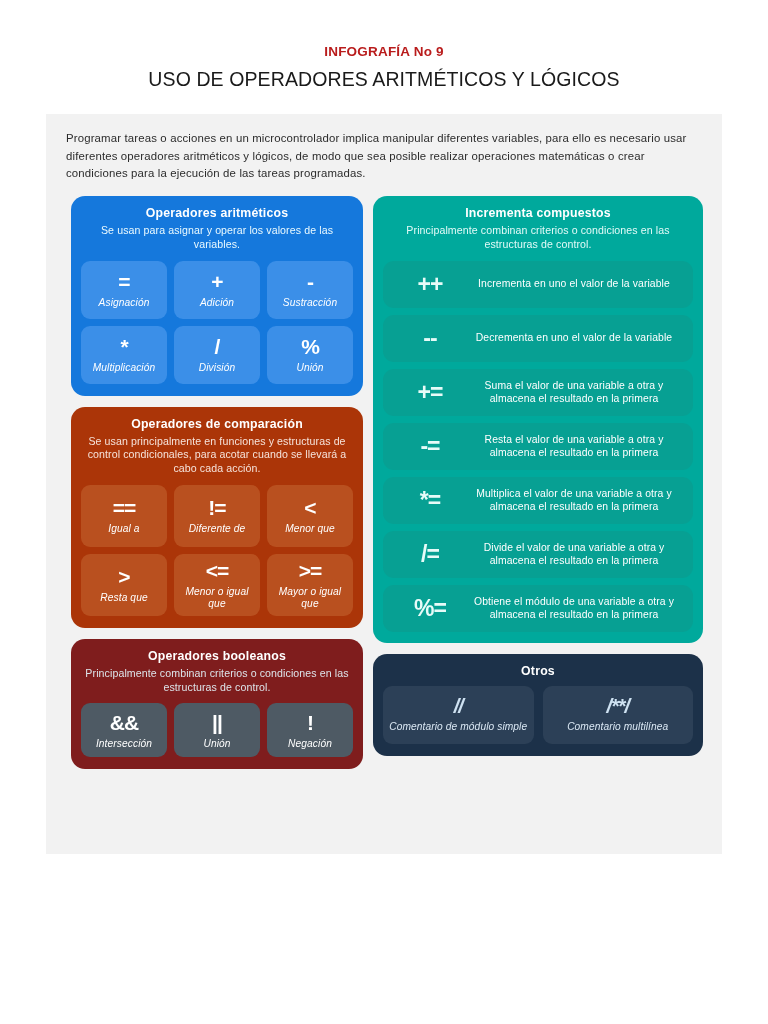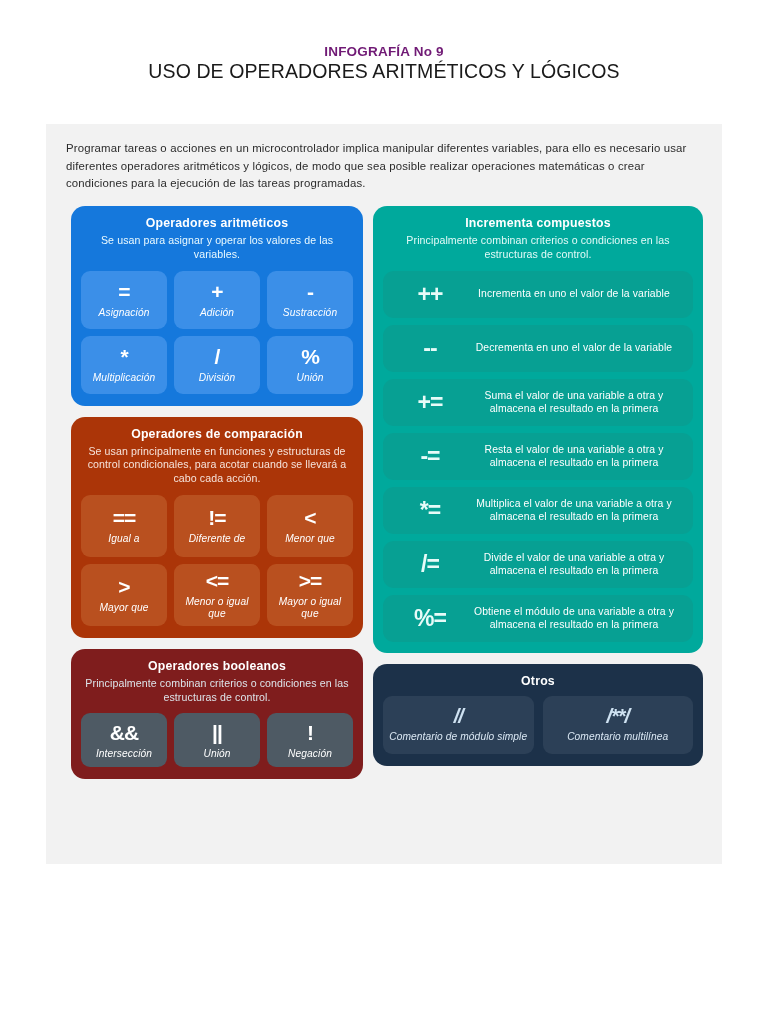--- a/index.html
+++ b/index.html
@@ -25,35 +25,36 @@
 
   
   .titles {
     padding-top: 44px;
     text-align: center;
   }
   .title-small {
     font-size: 13.5px;
     font-weight: bold;
     letter-spacing: .2px;
-    color: #701a75;
+    color: #b91c1c;
     line-height: 1.2;
   }
   .title-main {
     font-size: 19.5px;
     font-weight: normal;
     color: #1a1a1a;
+    margin-top: 8px;
     letter-spacing: .1px;
   }
 
   
   .info-shell {
     position: absolute;
     left: 46px;
-    top: 124px;
+    top: 114px;
     width: 676px;
     height: 740px;
     background: #f2f2f2;
     box-sizing: border-box;
     padding: 12px 14px 14px 14px;
   }
 
   .intro {
     font-size: 11.4px;
     line-height: 1.55;
@@ -256,21 +257,21 @@
             <div class="tile">
               <div class="tile-sym">!=</div>
               <div class="tile-label">Diferente de</div>
             </div>
             <div class="tile">
               <div class="tile-sym">&lt;</div>
               <div class="tile-label">Menor que</div>
             </div>
             <div class="tile">
               <div class="tile-sym">&gt;</div>
-              <div class="tile-label">Mayor que</div>
+              <div class="tile-label">Resta que</div>
             </div>
             <div class="tile">
               <div class="tile-sym">&lt;=</div>
               <div class="tile-label">Menor o igual que</div>
             </div>
             <div class="tile">
               <div class="tile-sym">&gt;=</div>
               <div class="tile-label">Mayor o igual que</div>
             </div>
           </div>

